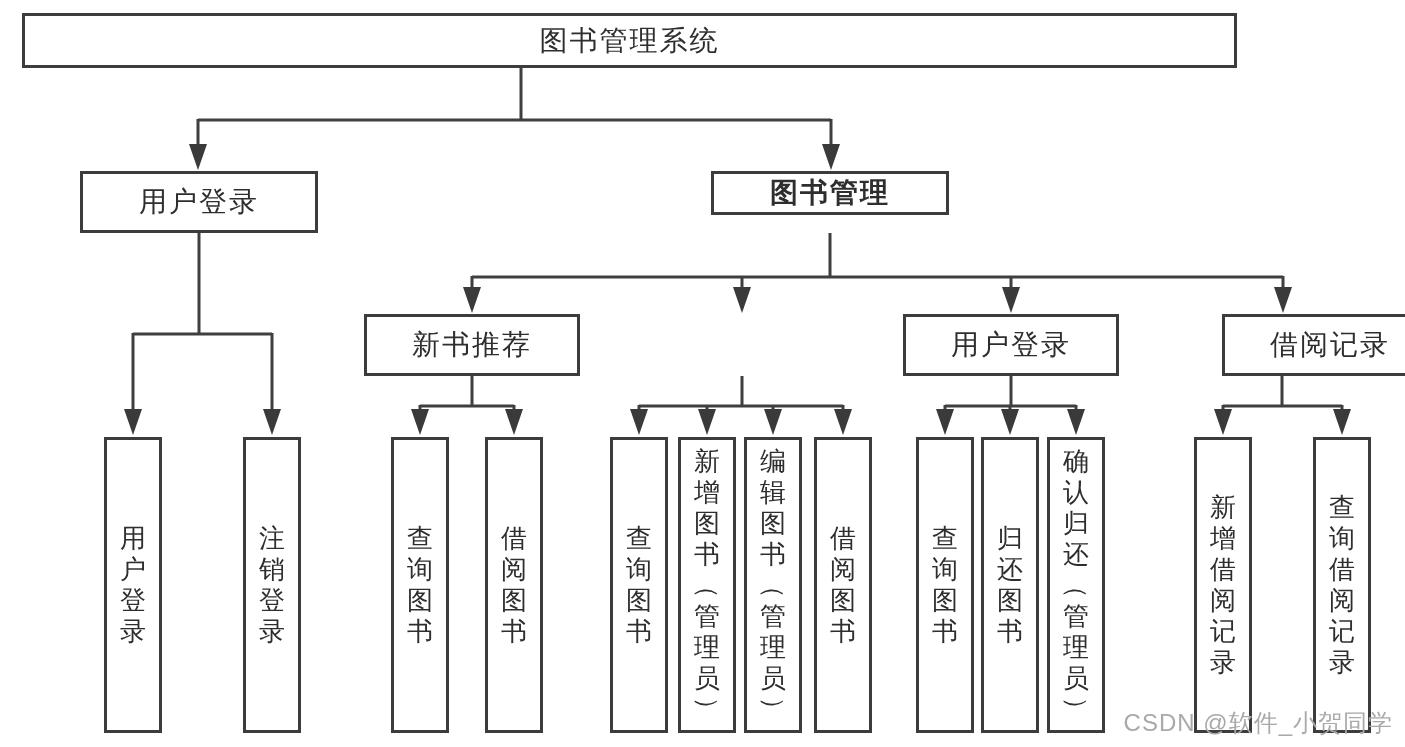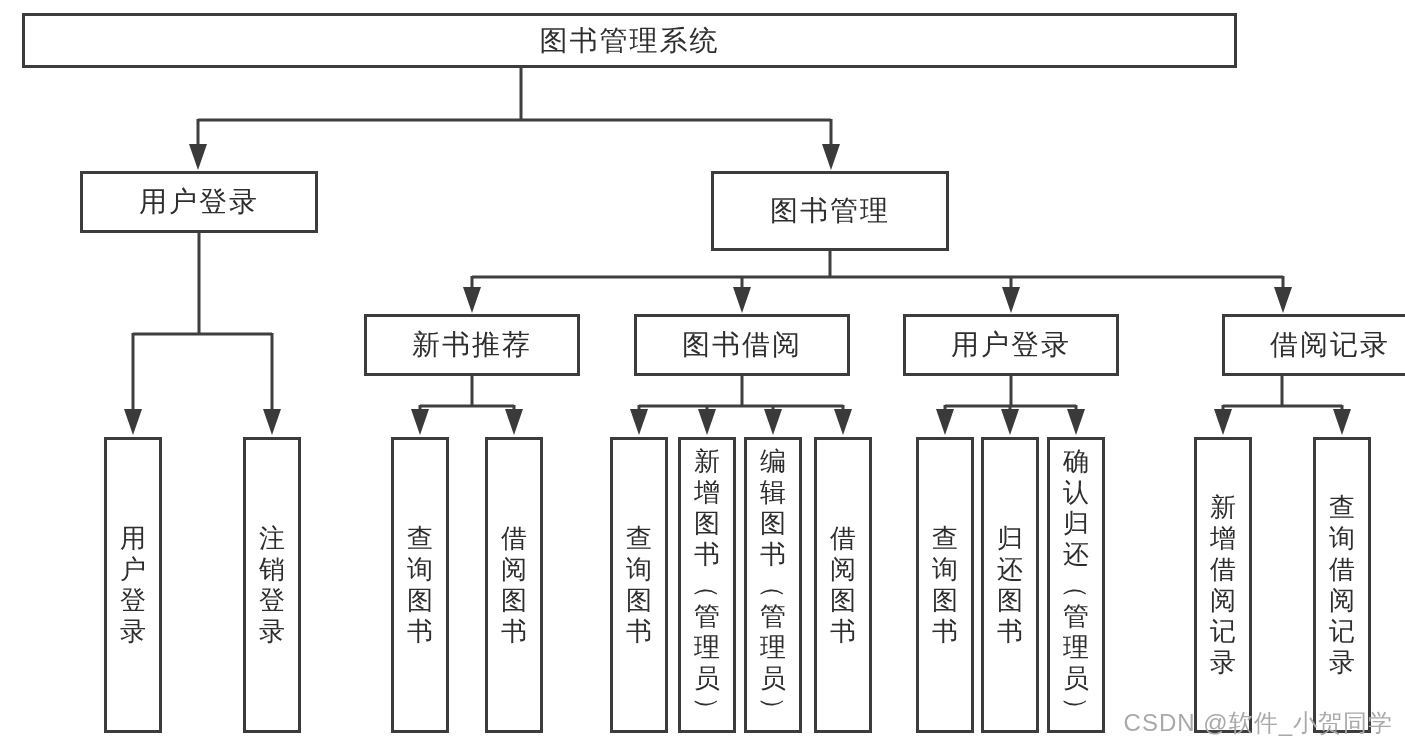--- a/index.html
+++ b/index.html
@@ -33,21 +33,21 @@
     color: #2e2e2e;
   }
   .hlabel {
     font-size: 28px;
     letter-spacing: 2px;
     color: #2e2e2e;
     white-space: nowrap;
   }
   .root  { left: 22px;  top: 13px;  width: 1215px; height: 55px; }
   .lv2a  { left: 80px;  top: 171px; width: 238px;  height: 62px; }
-  .lv2b  { left: 711px; top: 171px; width: 238px;  height: 80px; }
+  .lv2b  { left: 711px; top: 171px; width: 238px;  height: 44px; font-weight: bold; }
   .lv3   { top: 314px; height: 62px; width: 216px; }
   .lv3a  { left: 364px; }
   .lv3b  { left: 634px; }
   .lv3c  { left: 903px; }
   .lv3d  { left: 1222px; }
   .leaf {
     top: 437px;
     width: 58px;
     height: 296px;
     flex-direction: column;
@@ -112,23 +112,20 @@
   <div class="box lv2a">
     <span class="hlabel">用户登录</span>
   </div>
   <div class="box lv2b">
     <span class="hlabel">图书管理</span>
   </div>
 
   <div class="box lv3 lv3a">
     <span class="hlabel">新书推荐</span>
   </div>
-  <div class="box lv3 lv3b">
-    <span class="hlabel">图书借阅</span>
-  </div>
   <div class="box lv3 lv3c">
     <span class="hlabel">用户登录</span>
   </div>
   <div class="box lv3 lv3d">
     <span class="hlabel">借阅记录</span>
   </div>
 
   <div class="box leaf" style="left:104px">
       <span class="vchar">用</span>
       <span class="vchar">户</span>

